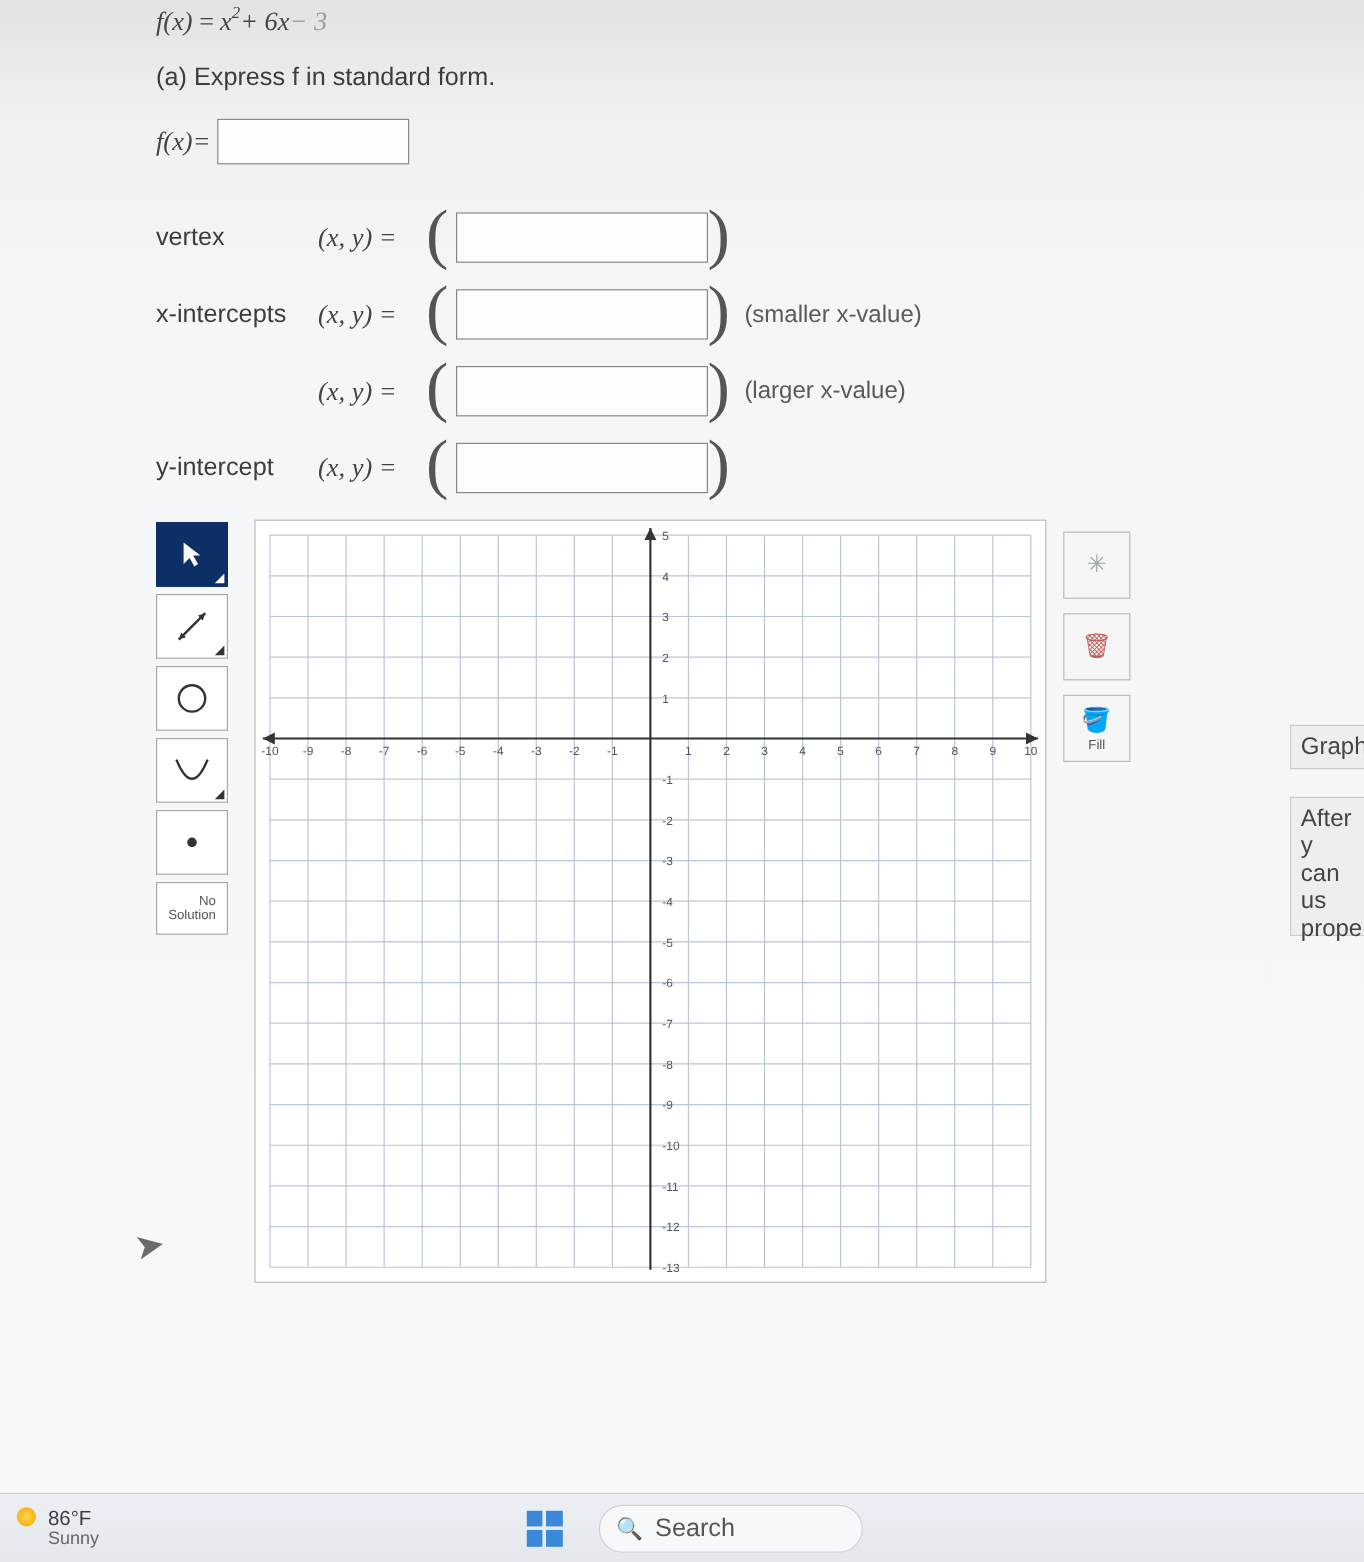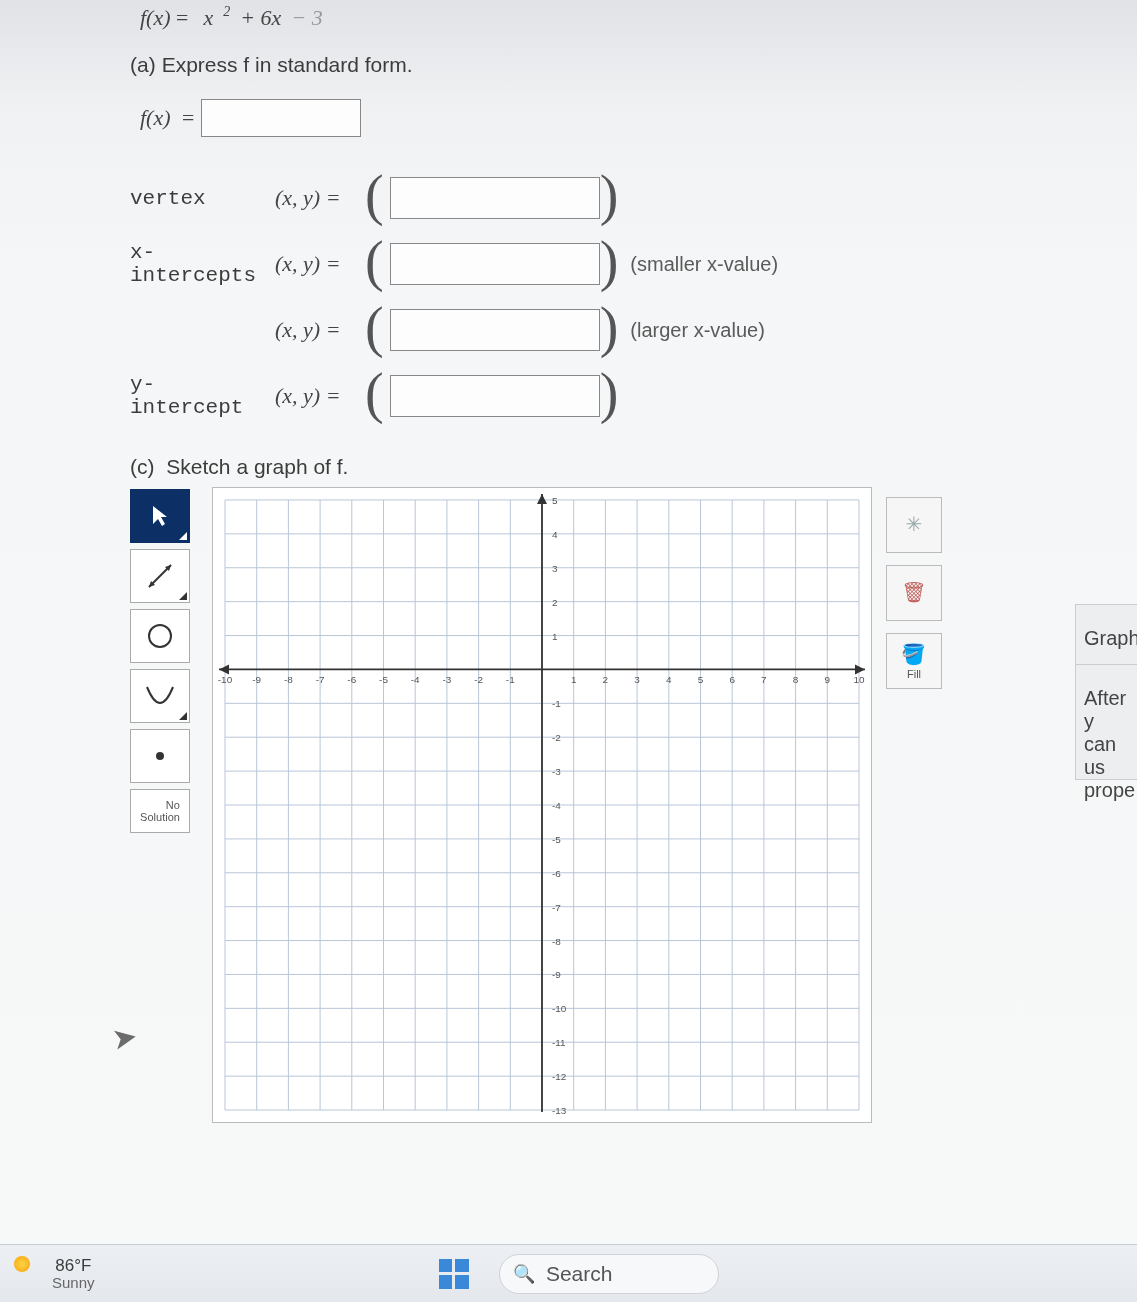--- a/index.html
+++ b/index.html
@@ -8,38 +8,38 @@
     font-family: Arial, sans-serif;
     background: linear-gradient(180deg, #e0e2e6 0%, #f0f1f3 8%, #f5f6f7 20%, #f7f8f8 100%);
     width: 1137px;
     height: 1302px;
     position: relative;
     color: #3c3c3c;
     font-size: 21px;
     overflow: hidden;
   }
   .content { padding-left: 130px; padding-top: 5px; }
-  .math { font-style: italic; font-family: 'Times New Roman', serif; font-size: 22px; color: #444; margin-left: 10px; }
+  .math { font-style: italic; font-family: 'Times New Roman', serif; font-size: 22px; color: #444; }
   .faded { color: #999; }
   .line { margin-bottom: 22px; display: flex; align-items: center; }
   .partlabel { margin-right: 6px; }
   .input-box {
     display: inline-block;
     width: 160px;
     height: 38px;
     border: 1px solid #888;
     background: #fdfdfd;
     vertical-align: middle;
     margin-left: 6px;
     font-size: 18px;
     padding: 4px 6px;
   }
   .input-box.wide { width: 210px; height: 42px; }
   .row { display: flex; align-items: center; margin-bottom: 22px; }
-  .labelcol { width: 135px; font-family: Liberation Mono, monospace; }
+  .labelcol { width: 135px; }
   .big-paren { font-family: 'Times New Roman', serif; font-size: 56px; line-height: 0.5; color: #555; position: relative; top: -3px; }
   .hint { margin-left: 12px; font-size: 20px; color: #5a5a5a; }
   .section-b { margin-top: 40px; margin-bottom: 20px; max-width: 960px; }
   .section-c { margin-top: 36px; margin-bottom: 8px; }
   .graph-area {
     display: flex;
     align-items: flex-start;
     gap: 14px;
     margin-left: 0;
     width: 1005px;
@@ -91,37 +91,37 @@
     color: #555;
     cursor: pointer;
   }
   .rtool .ic { font-size: 20px; color: #3b6fd4; margin-bottom: 2px; }
   .tab {
     position: absolute;
     right: 0;
     background: #eceef0;
     border: 1px solid #ccc;
     border-right: none;
-    padding: 22px 8px;
+    padding: 6px 8px;
     font-size: 20px;
     color: #444;
   }
   .tab.t1 { top: 604px; width: 62px; }
   .tab.t2 { top: 664px; width: 62px; height: 116px; }
   .taskbar {
     position: absolute;
     left: 0; bottom: 0;
     width: 1137px; height: 58px;
     background: linear-gradient(180deg, #eceff3 0%, #e4e8ed 100%);
     border-top: 1px solid #c8ccd2;
     display: flex;
     align-items: center;
     color: #3d3d3d;
   }
-  .weather { display: flex; align-items: center; margin-left: 14px; gap: 22px; text-align: center; }
+  .weather { display: flex; align-items: center; margin-left: 14px; gap: 10px; }
   .sun { width: 16px; height: 16px; border-radius: 50%; background: radial-gradient(circle,#ffd34d,#f5a300); position: relative; top: -10px; }
   .wlines { display: flex; flex-direction: column; line-height: 1.05; font-size: 17px; }
   .wlines .l2 { font-size: 15px; color: #666; }
   .searchbox {
     position: absolute; left: 50%; transform: translateX(-70px);
     display: flex; align-items: center;
     height: 40px; width: 220px;
     background: #f7f8fa; border: 1px solid #cfd2d7; border-radius: 20px;
     padding: 0 14px; gap: 10px; color: #555;
   }
@@ -187,24 +187,20 @@
   </div>
 
   <div class="row">
     <div class="labelcol">y-intercept</div>
     <span class="math" style="width:90px">(x, y) = </span>
     <span class="big-paren">(</span>
     <input class="input-box wide" style="">
     <span class="big-paren">)</span>
   </div>
 
-  <div class="section-c">
-    <span class="partlabel">(c)</span>
-    <span>Sketch a graph of f.</span>
-  </div>
 
   <div class="graph-area">
     <div class="toolbar">
       <div class="tool selected">
         <svg width="20" height="24" viewBox="0 0 20 24">
             <path d="M3 2 L3 20 L8 15 L12 22 L15 20 L11 13 L17 13 Z" fill="#fff"></path>
           </svg>
         <div class="corner"></div>
       </div>
       <div class="tool">

